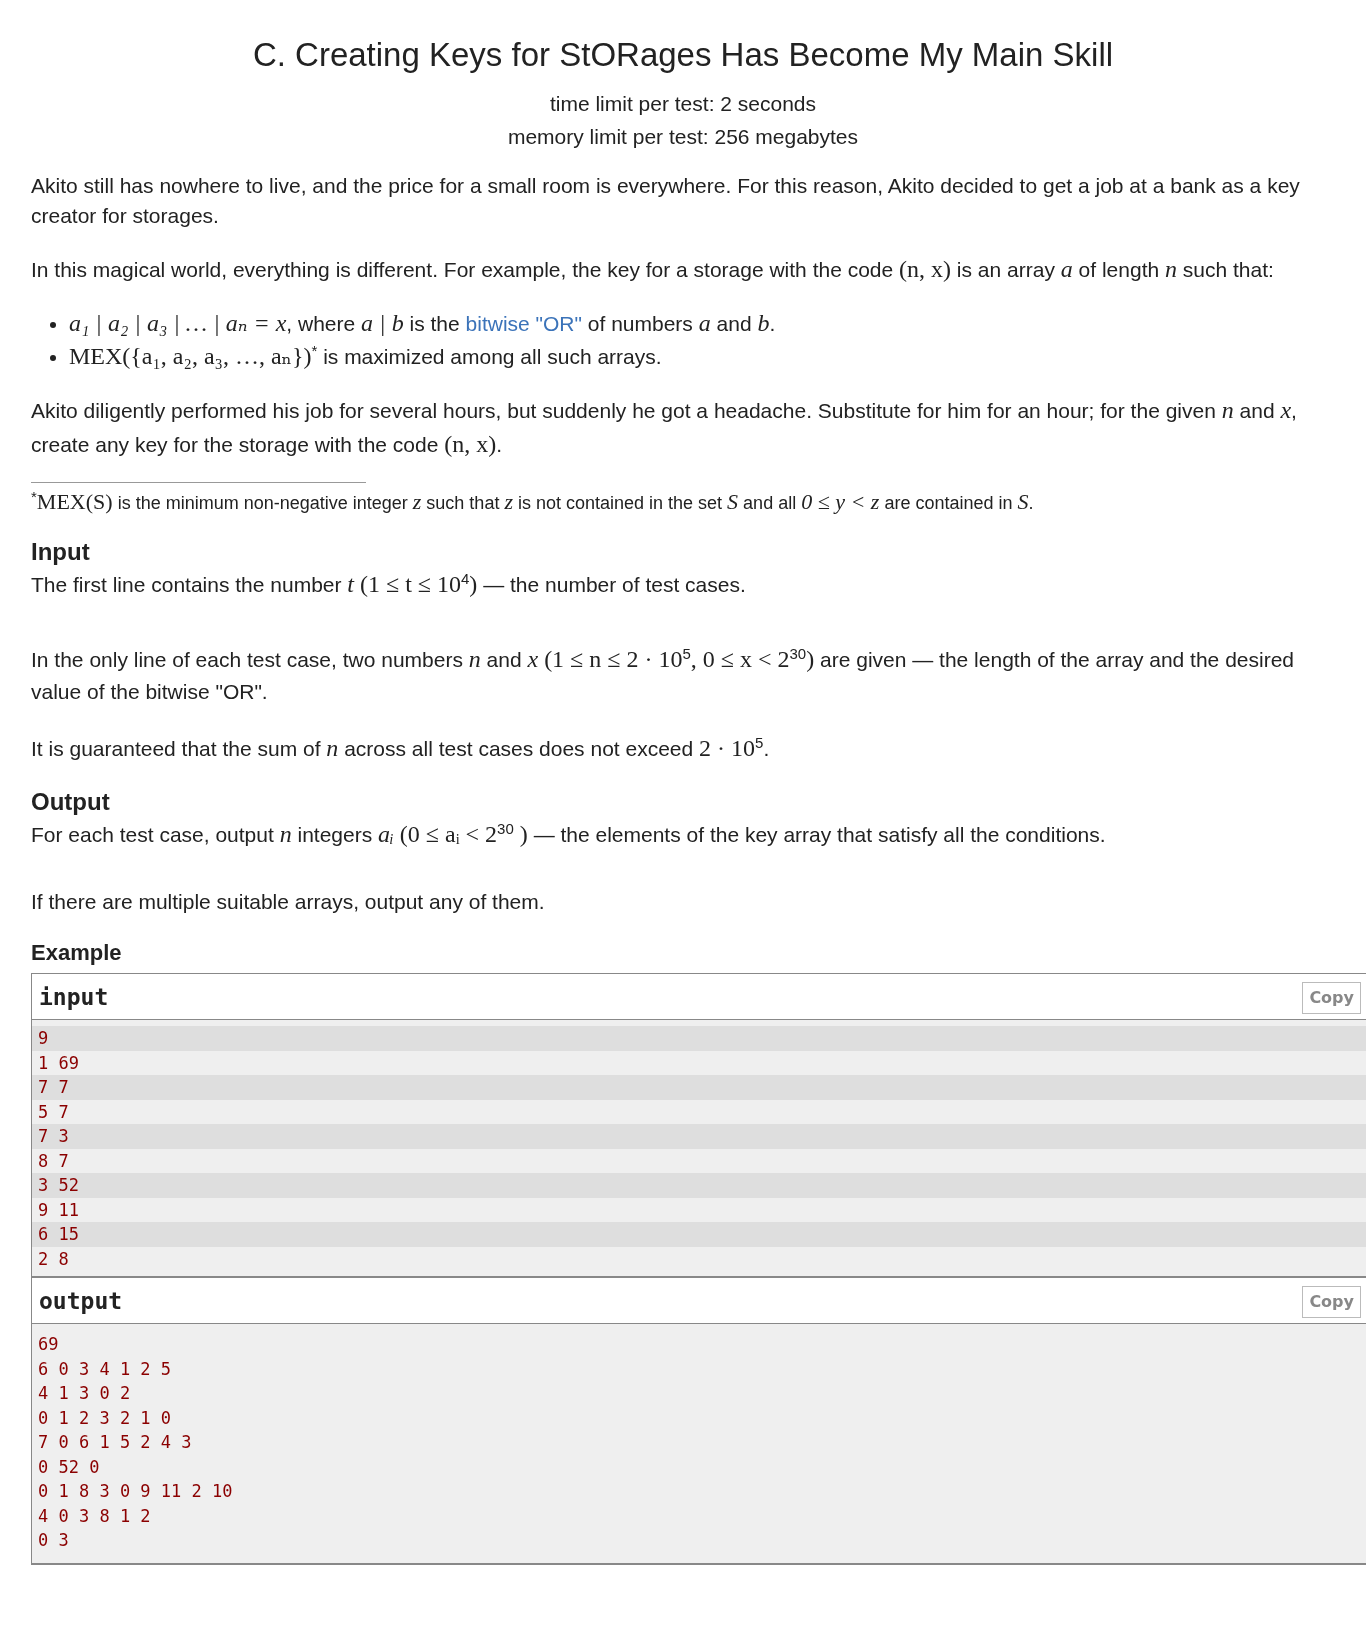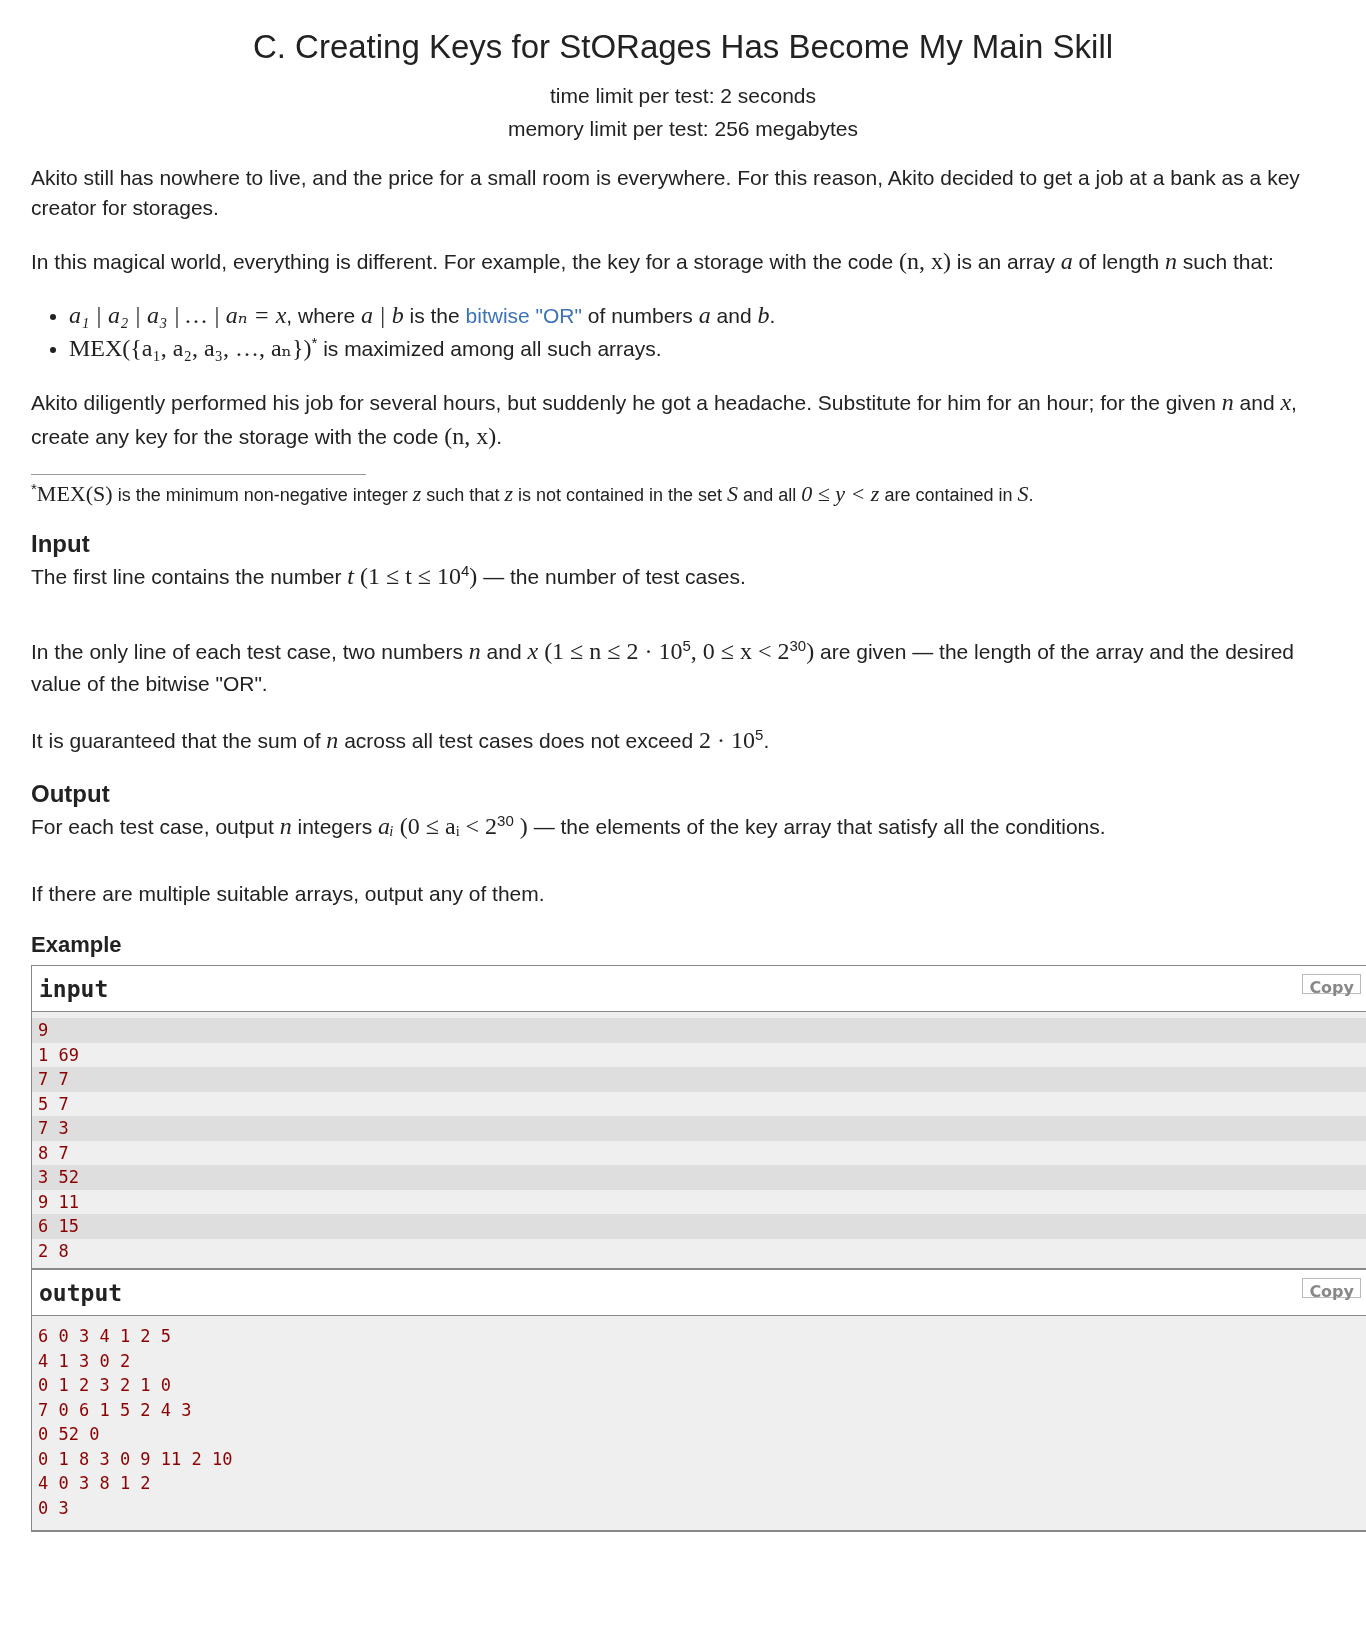--- a/index.html
+++ b/index.html
@@ -5,21 +5,21 @@
     * { box-sizing: border-box; }
     html, body { margin: 0; padding: 0; background: #ffffff; }
     body {
       width: 1366px;
       min-height: 1626px;
       font-family: "Liberation Sans", "DejaVu Sans", sans-serif;
       color: #222222;
       font-size: 21px;
       line-height: 1.45;
     }
-    .page { padding: 8px 0 0 31px; }
+    .page { padding: 16px 0 0 31px; }
     .header { text-align: center; padding-top: 18px; padding-right: 31px; }
     .title {
       font-size: 33px;
       font-weight: normal;
       margin: 0;
       line-height: 1.3;
       color: #222;
     }
     .limit { font-size: 21px; line-height: 33px; color: #222; }
     .limits { margin-top: 10px; margin-bottom: 18px; }
@@ -64,21 +64,21 @@
       font-weight: bold;
       font-size: 23px;
       line-height: 46px;
       padding-left: 7px;
       color: #222;
     }
     .copy-btn {
       position: absolute;
       right: 5px;
       top: 8px;
-      height: 20px;
+      height: 32px;
       padding: 0 6px;
       border: 1px solid #bbb;
       background: #fff;
       color: #888;
       font-family: "DejaVu Sans", sans-serif;
       font-weight: bold;
       font-size: 16px;
       line-height: 26px;
       cursor: pointer;
     }
@@ -165,20 +165,21 @@
         <div class="line">2 8</div>
       </div>
     </div>
 
     <div class="sample out">
       <div class="sample-head">
         <span class="label">output</span>
         <button class="copy-btn">Copy</button>
       </div>
       <div class="sample-body output-body">
+        <div class="line">69</div>
         <div class="line">6 0 3 4 1 2 5</div>
         <div class="line">4 1 3 0 2</div>
         <div class="line">0 1 2 3 2 1 0</div>
         <div class="line">7 0 6 1 5 2 4 3</div>
         <div class="line">0 52 0</div>
         <div class="line">0 1 8 3 0 9 11 2 10</div>
         <div class="line">4 0 3 8 1 2</div>
         <div class="line">0 3</div>
       </div>
     </div>

